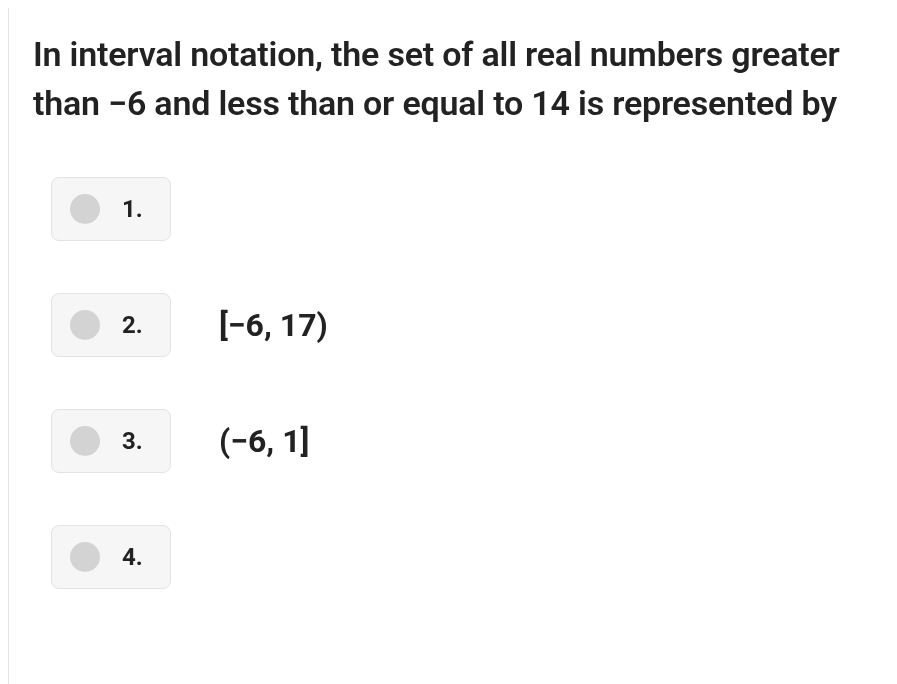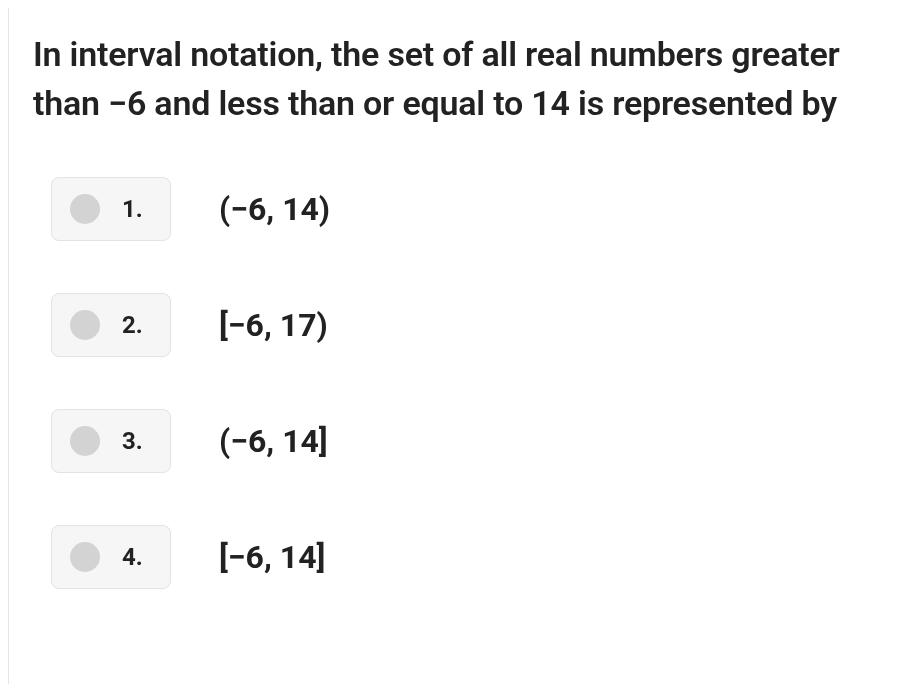--- a/index.html
+++ b/index.html
@@ -69,40 +69,38 @@
 
 <div class="question-text">In interval notation, the set of all real numbers greater than −6 and less than or equal to 14 is represented by</div>
 
 <div class="options">
 
   <div class="option-row">
     <div class="option-box">
       <div class="radio-circle"></div>
       <span class="option-number">1.</span>
     </div>
-    <span class="option-text">(−6, 14)</span>
   </div>
 
   <div class="option-row">
     <div class="option-box">
       <div class="radio-circle"></div>
       <span class="option-number">2.</span>
     </div>
     <span class="option-text">[−6, 17)</span>
   </div>
 
   <div class="option-row">
     <div class="option-box">
       <div class="radio-circle"></div>
       <span class="option-number">3.</span>
     </div>
-    <span class="option-text">(−6, 14]</span>
+    <span class="option-text">(−6, 1]</span>
   </div>
 
   <div class="option-row">
     <div class="option-box">
       <div class="radio-circle"></div>
       <span class="option-number">4.</span>
     </div>
-    <span class="option-text">[−6, 14]</span>
   </div>
 
 </div>
 
 </body></html>

